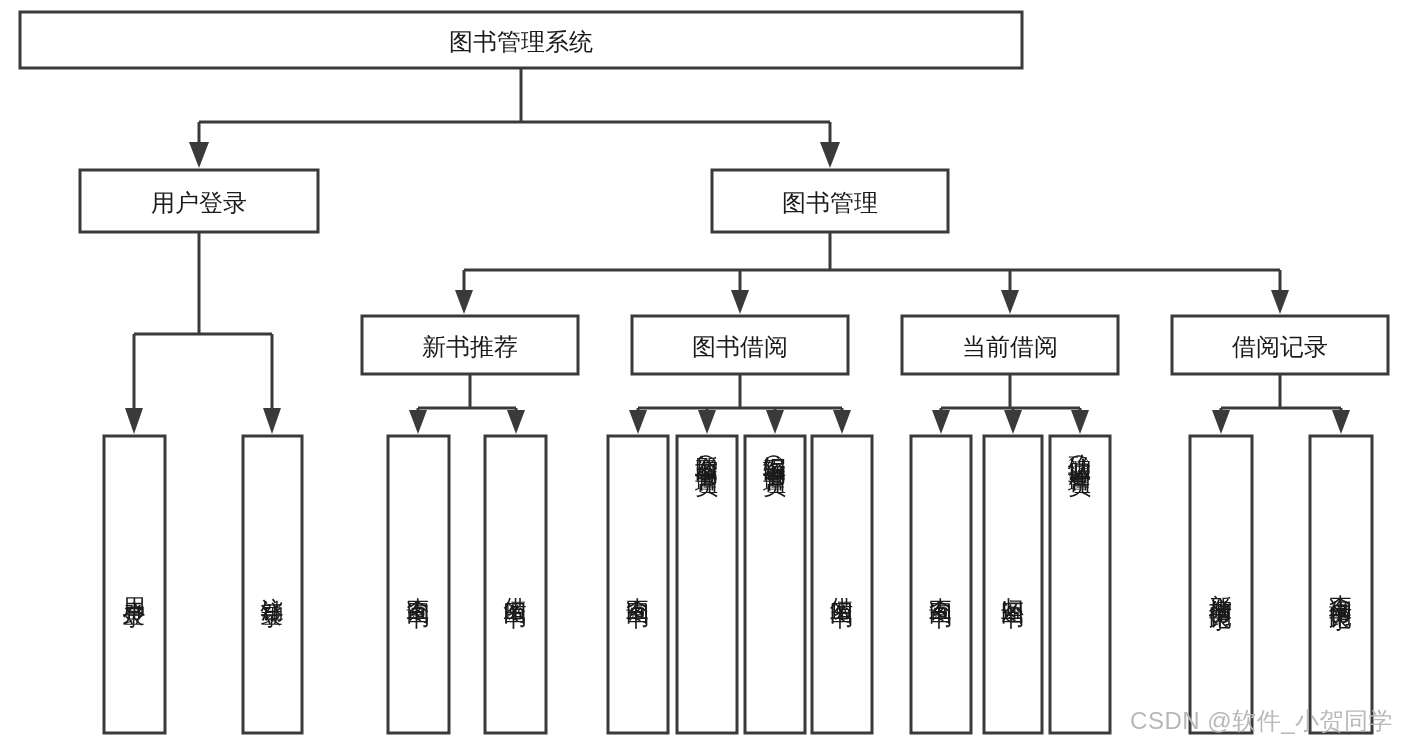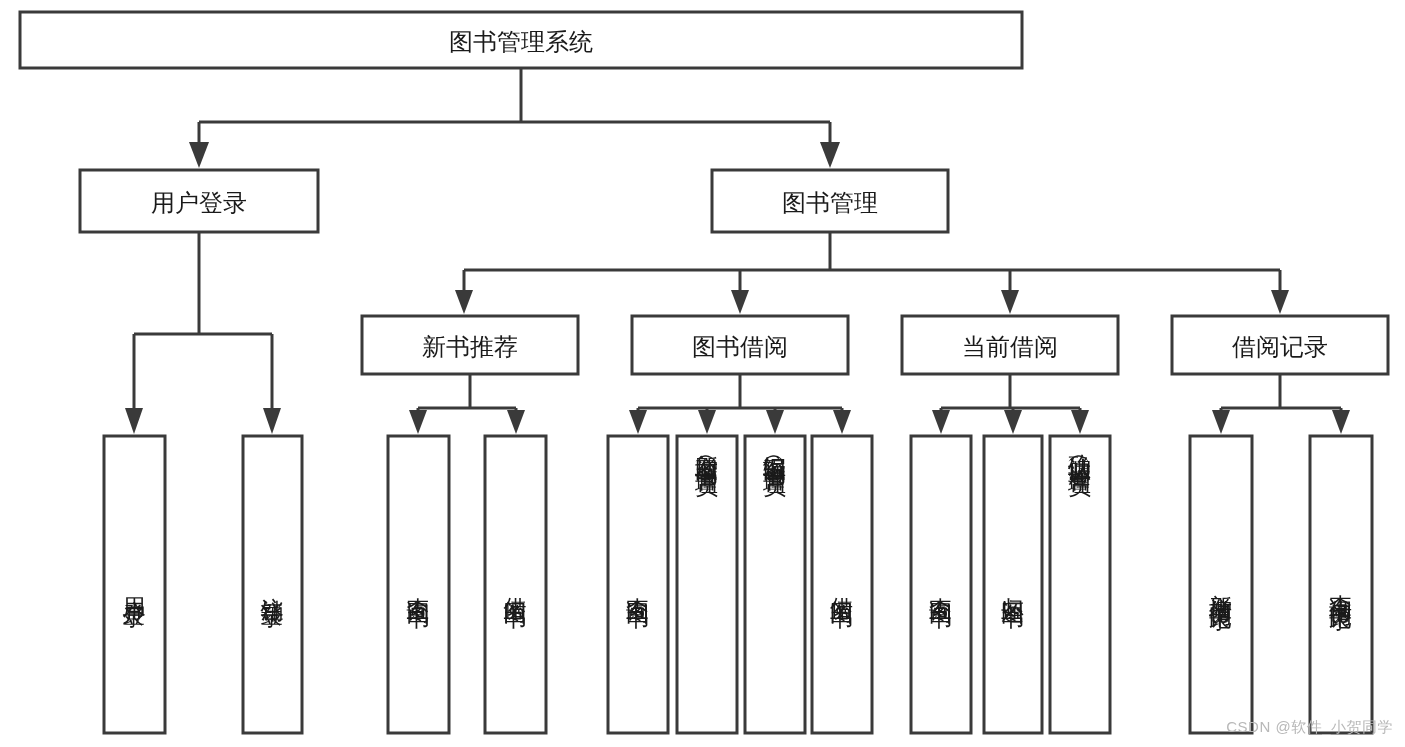--- a/index.html
+++ b/index.html
@@ -66,21 +66,21 @@
     line-height: 1.22;
     letter-spacing: 3px;
     color: #1a1a1a;
     white-space: nowrap;
   }
   .watermark {
     position: absolute;
     right: 12px;
     bottom: 10px;
     font-family: "Liberation Sans", "DejaVu Sans", sans-serif;
-    font-size: 15px;
+    font-size: 24px;
     color: #b8b8b8;
     letter-spacing: 0.5px;
     white-space: nowrap;
   }
 </style>
 </head>
 <body>
 
 <div id="diagram-root">
 

